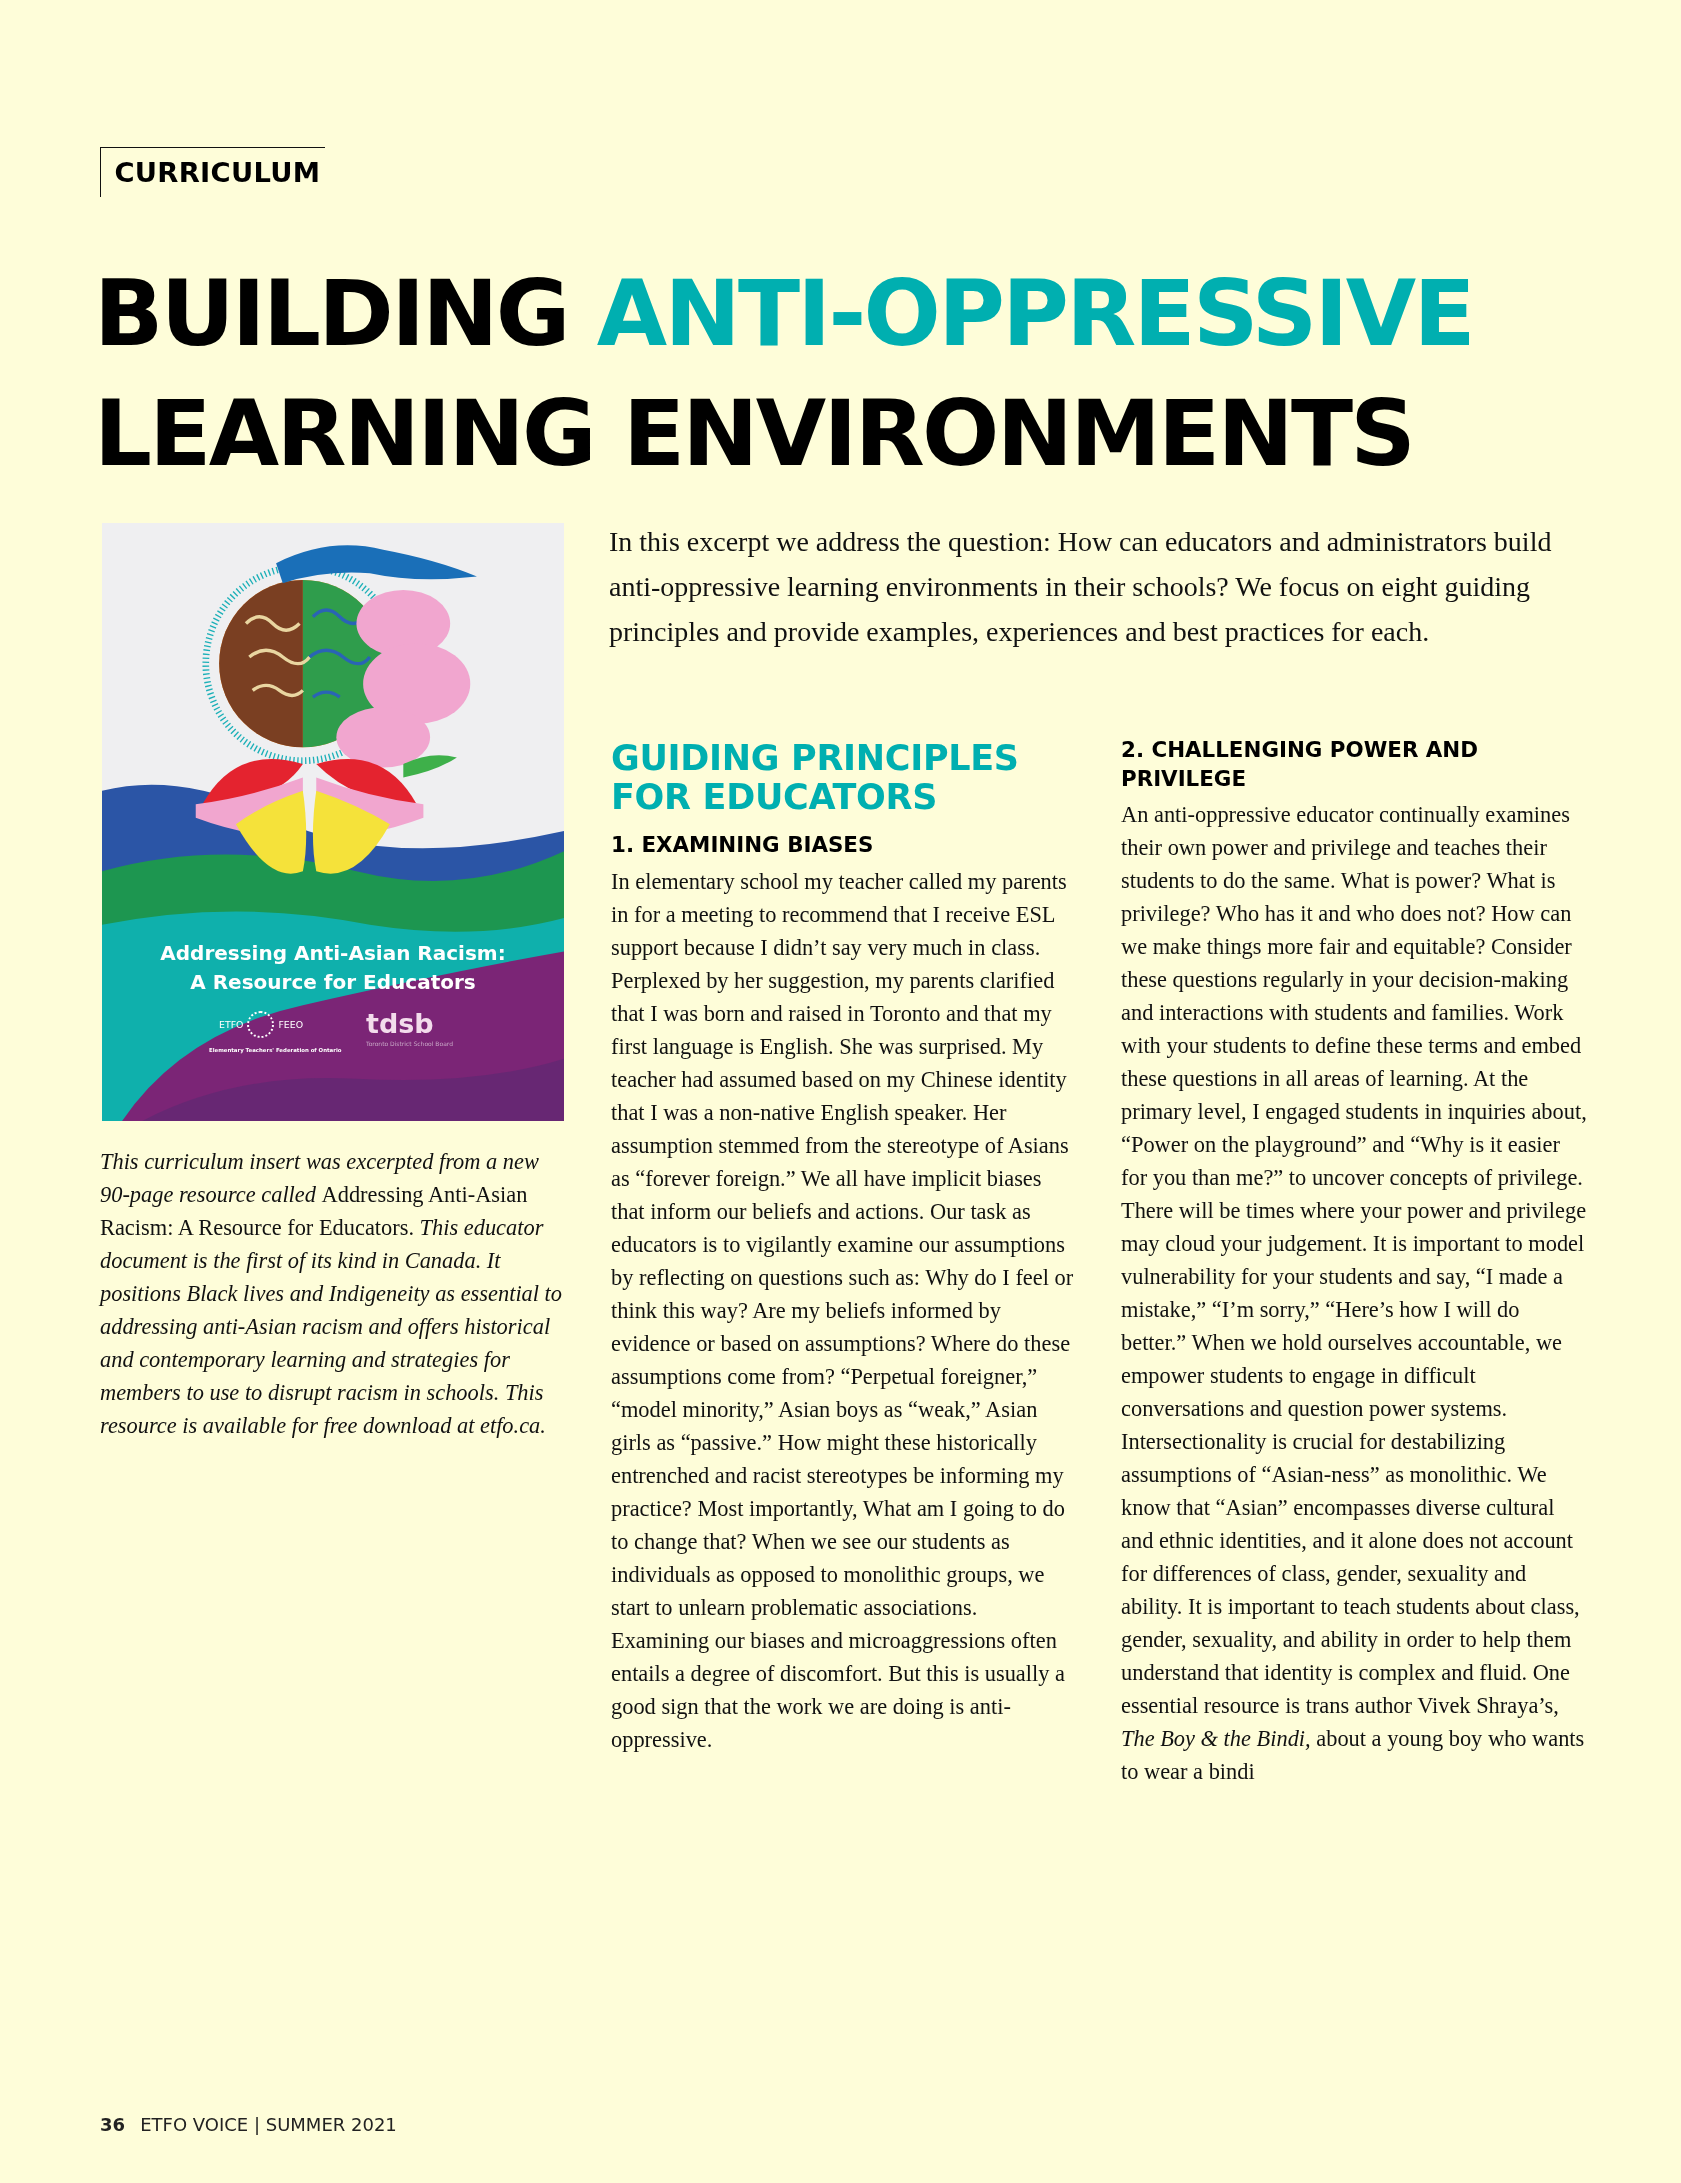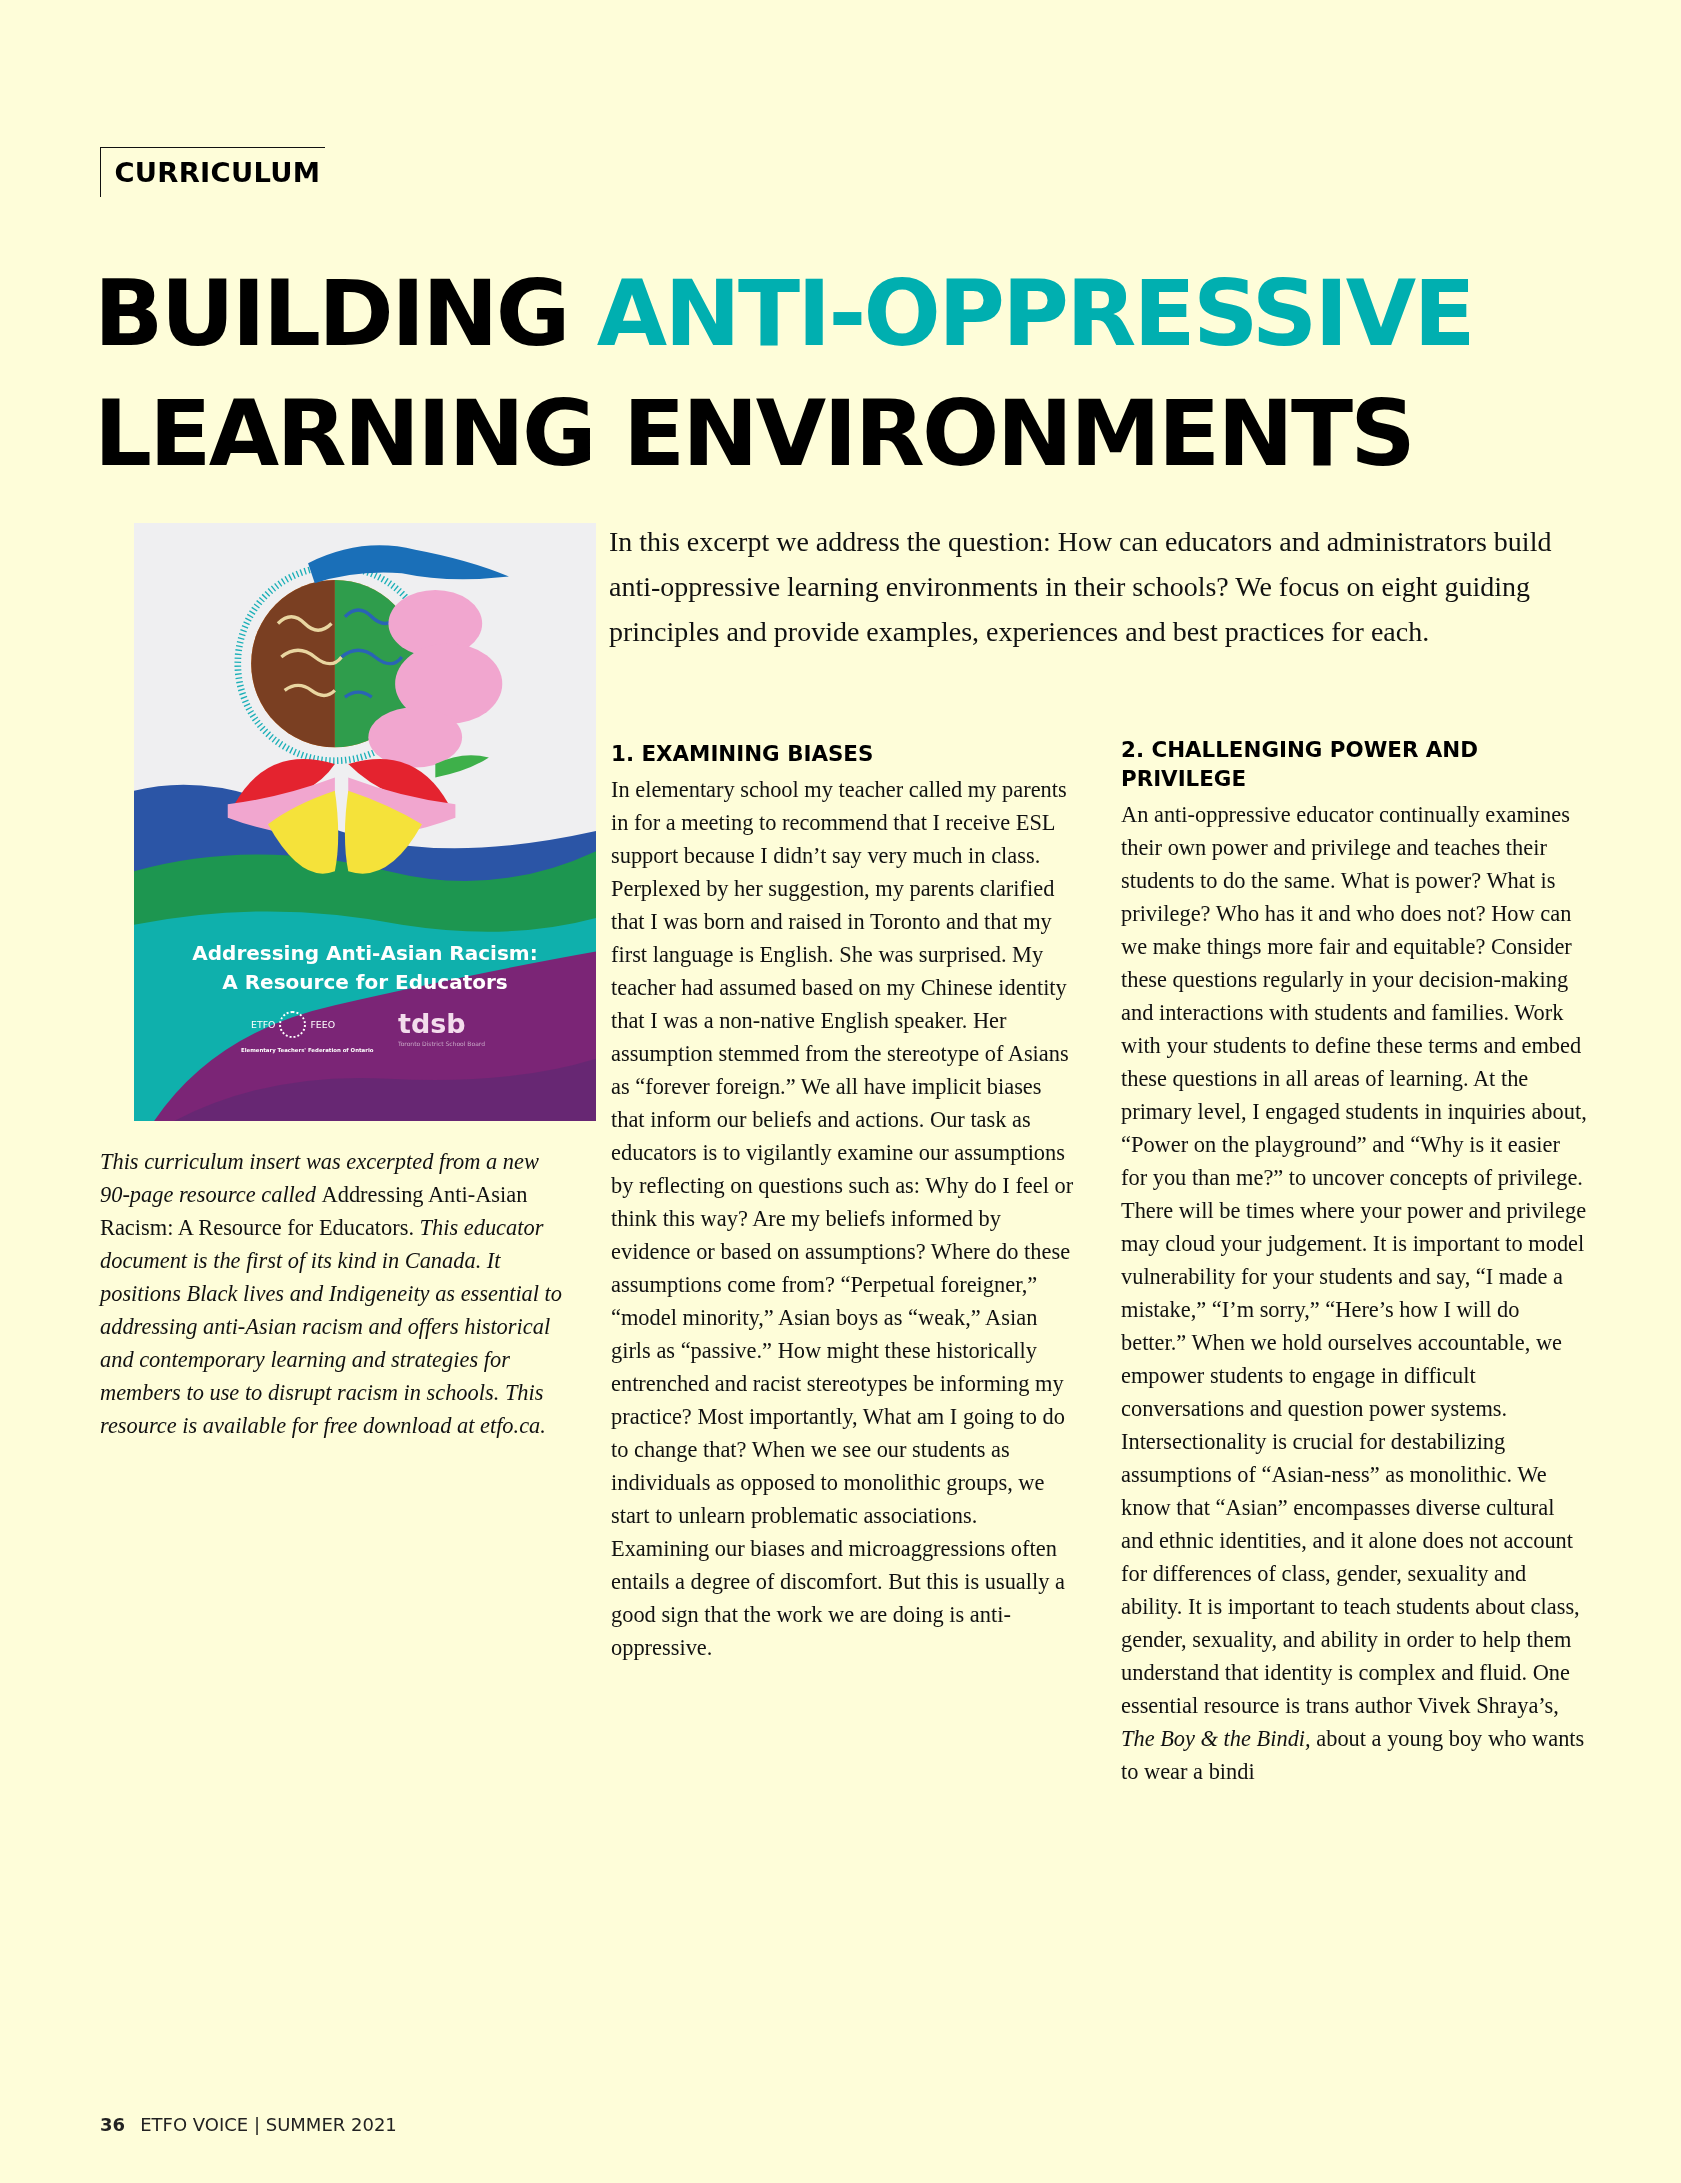--- a/index.html
+++ b/index.html
@@ -29,21 +29,20 @@
       letter-spacing: -2.7px;
       transform: scaleX(1.0);
       margin: 0; color: #000;
     }
     .title .accent { color: #00afb0; }
     .cover {
       position: absolute; left: 102px; top: 523px;
       width: 462px; height: 598px;
       overflow: hidden;
       background: #efeff1;
-      margin-left: 32px;
     }
     .cover svg { position: absolute; left: 0; top: 0; }
     .cover-line {
       position: absolute; left: 0; width: 462px; text-align: center;
       font-family: "DejaVu Sans", sans-serif; font-weight: bold;
       color: #fff; font-size: 20px;
     }
     .caption {
       position: absolute; left: 100px; top: 1145px; width: 468px;
       font-family: "Liberation Serif", serif; font-style: italic;
@@ -139,20 +138,21 @@
   <div style="position:absolute; left:107px; top:524px; font-family:'DejaVu Sans',sans-serif; color:#fff; font-size:5.4px; font-weight:bold;">Elementary Teachers' Federation of Ontario</div>
   <div style="position:absolute; left:264px; top:485px; font-family:'DejaVu Sans',sans-serif; color:#f3dcec; font-size:27px; font-weight:bold;">tdsb</div>
   <div style="position:absolute; left:264px; top:517px; font-family:'DejaVu Sans',sans-serif; color:#c8a6c6; font-size:6px;">Toronto District School Board</div>
 </div>
 
 <p class="caption"><span>This curriculum insert was excerpted from a new 90-page resource called </span><span class="roman">Addressing Anti-Asian Racism: A Resource for Educators.</span><span> This educator document is the first of its kind in Canada. It positions Black lives and Indigeneity as essential to addressing anti-Asian racism and offers historical and contemporary learning and strategies for members to use to disrupt racism in schools. This resource is available for free download at etfo.ca.</span></p>
 
 <p class="intro">In this excerpt we address the question: How can educators and administrators build anti-oppressive learning environments in their schools? We focus on eight guiding principles and provide examples, experiences and best practices for each.</p>
 
 <div class="col col1">
+  <h2 class="h2">GUIDING PRINCIPLES FOR EDUCATORS</h2>
   <h3 class="h3">1. EXAMINING BIASES</h3>
   <p>In elementary school my teacher called my parents in for a meeting to recommend that I receive ESL support because I didn’t say very much in class. Perplexed by her suggestion, my parents clarified that I was born and raised in Toronto and that my first language is English. She was surprised. My teacher had assumed based on my Chinese identity that I was a non-native English speaker. Her assumption stemmed from the stereotype of Asians as “forever foreign.” We all have implicit biases that inform our beliefs and actions. Our task as educators is to vigilantly examine our assumptions by reflecting on questions such as: Why do I feel or think this way? Are my beliefs informed by evidence or based on assumptions? Where do these assumptions come from? “Perpetual foreigner,” “model minority,” Asian boys as “weak,” Asian girls as “passive.” How might these historically entrenched and racist stereotypes be informing my practice? Most importantly, What am I going to do to change that? When we see our students as individuals as opposed to monolithic groups, we start to unlearn problematic associations. Examining our biases and microaggressions often entails a degree of discomfort. But this is usually a good sign that the work we are doing is anti-oppressive.</p>
 </div>
 
 <div class="col col2">
   <h3 class="h3">2. CHALLENGING POWER AND PRIVILEGE</h3>
   <p>An anti-oppressive educator continually examines their own power and privilege and teaches their students to do the same. What is power? What is privilege? Who has it and who does not? How can we make things more fair and equitable? Consider these questions regularly in your decision-making and interactions with students and families. Work with your students to define these terms and embed these questions in all areas of learning. At the primary level, I engaged students in inquiries about, “Power on the playground” and “Why is it easier for you than me?” to uncover concepts of privilege. There will be times where your power and privilege may cloud your judgement. It is important to model vulnerability for your students and say, “I made a mistake,” “I’m sorry,” “Here’s how I will do better.” When we hold ourselves accountable, we empower students to engage in difficult conversations and question power systems.</p>
   <p><span>Intersectionality is crucial for destabilizing assumptions of “Asian-ness” as monolithic. We know that “Asian” encompasses diverse cultural and ethnic identities, and it alone does not account for differences of class, gender, sexuality and ability. It is important to teach students about class, gender, sexuality, and ability in order to help them understand that identity is complex and fluid. One essential resource is trans author Vivek Shraya’s, </span><i>The Boy &amp; the Bindi,</i><span> about a young boy who wants to wear a bindi</span></p>
 </div>
 

